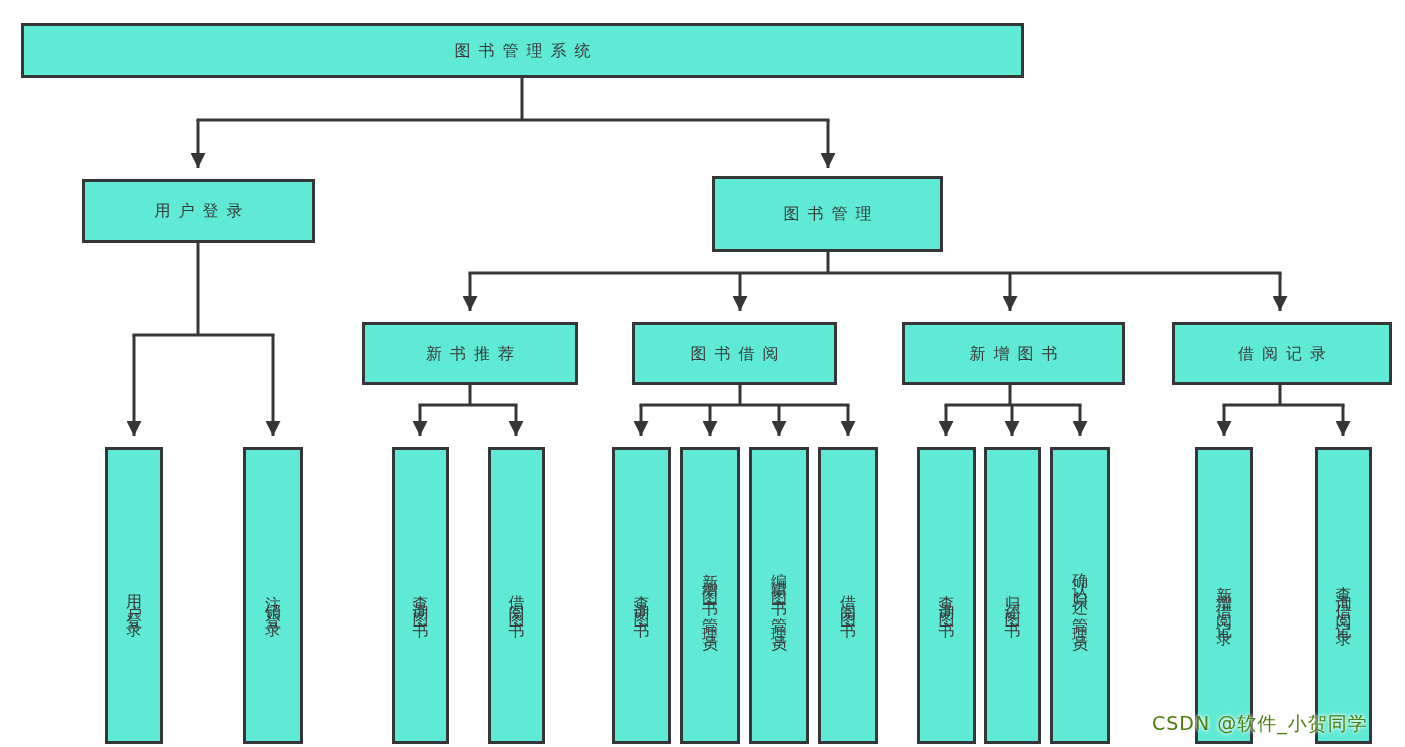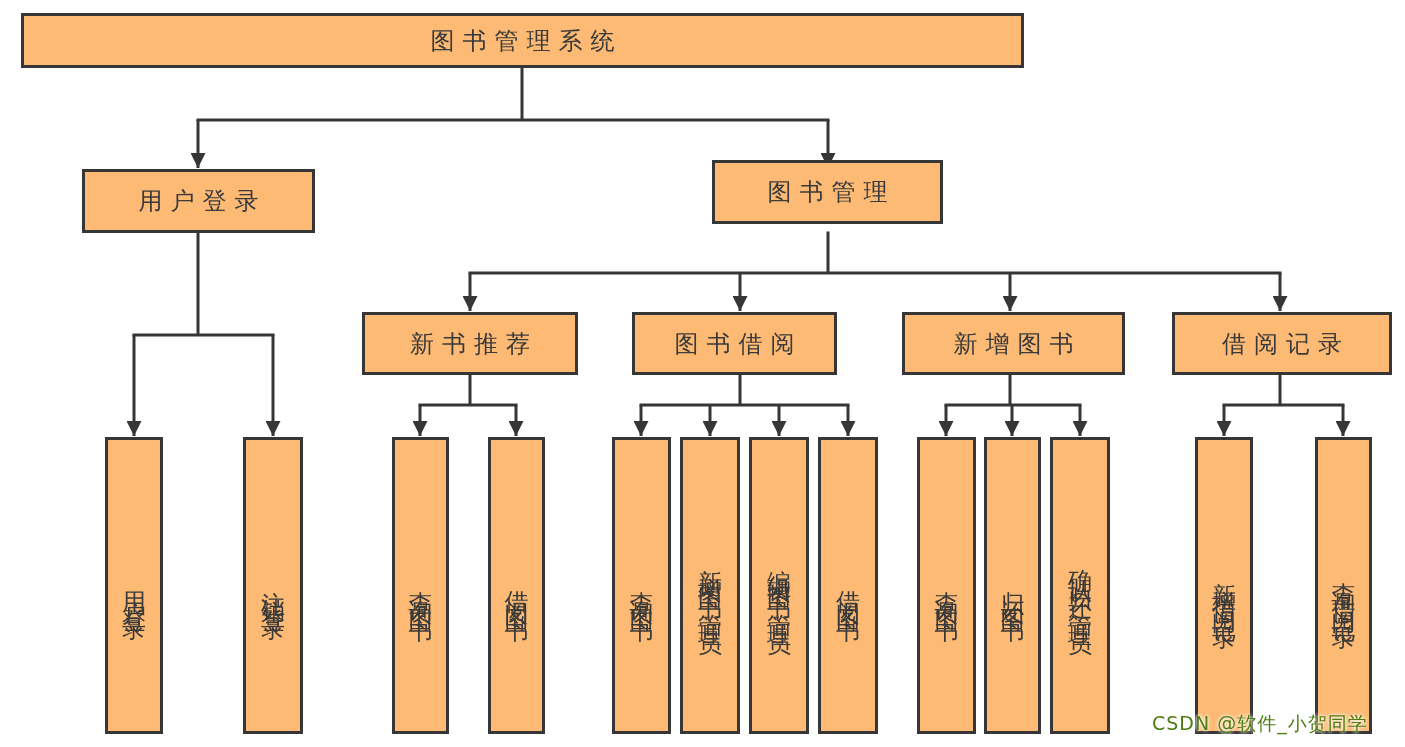--- a/index.html
+++ b/index.html
@@ -1,23 +1,23 @@
 <!DOCTYPE html>
 <html><head>
 <meta charset="utf-8">
 <style>
   html,body{margin:0;padding:0;background:#ffffff;}
   .stage{
     position:relative;width:1405px;height:747px;background:#ffffff;overflow:hidden;
     font-family:"DejaVu Sans","Liberation Sans",sans-serif;color:#3a3a3a;
   }
   .box,.vbox{
-    position:absolute;box-sizing:border-box;background:#fdba74;
+    position:absolute;box-sizing:border-box;background:#5eead4;
     border:3px solid #363636;display:flex;align-items:center;justify-content:center;
-    font-size:24px;line-height:1;
+    font-size:16px;line-height:1;margin-top:10px;
   }
   .box{letter-spacing:8px;text-indent:8px;white-space:nowrap;}
   .vbox{writing-mode:vertical-rl;text-orientation:mixed;letter-spacing:9px;text-indent:9px;}
   .connectors{position:absolute;left:0;top:0;pointer-events:none;}
   .connectors path{stroke:#363636;stroke-width:3;fill:none;stroke-linecap:square;}
   .connectors path.ah{stroke-linecap:butt;}
   .watermark{
     position:absolute;left:1152px;top:711px;font-size:19px;letter-spacing:1px;
     color:#4d7c0f;white-space:nowrap;
     text-shadow:0 0 3px #ffffff,0 0 5px #ffffff;
@@ -70,21 +70,21 @@
       <path class="ah" d="M1012 405 V436" marker-end="url(#arrowhead)"></path>
       <path class="ah" d="M1080 405 V436" marker-end="url(#arrowhead)"></path>
       <path class="ah" d="M1224 405 V436" marker-end="url(#arrowhead)"></path>
       <path class="ah" d="M1343 405 V436" marker-end="url(#arrowhead)"></path>
     </g>
   </svg>
 
   <div class="box" style="left:21px;top:13px;width:1003px;height:55px">图书管理系统</div>
 
   <div class="box" style="left:82px;top:169px;width:233px;height:64px">用户登录</div>
-  <div class="box" style="left:712px;top:160px;width:231px;height:64px">图书管理</div>
+  <div class="box" style="left:712px;top:166px;width:231px;height:76px">图书管理</div>
 
   <div class="box" style="left:362px;top:312px;width:216px;height:63px">新书推荐</div>
   <div class="box" style="left:632px;top:312px;width:205px;height:63px">图书借阅</div>
   <div class="box" style="left:902px;top:312px;width:223px;height:63px">新增图书</div>
   <div class="box" style="left:1172px;top:312px;width:220px;height:63px">借阅记录</div>
 
   <div class="vbox" style="left:105px;top:437px;width:58px;height:297px">用户登录</div>
   <div class="vbox" style="left:243px;top:437px;width:60px;height:297px">注销登录</div>
 
   <div class="vbox" style="left:392px;top:437px;width:57px;height:297px">查询图书</div>

